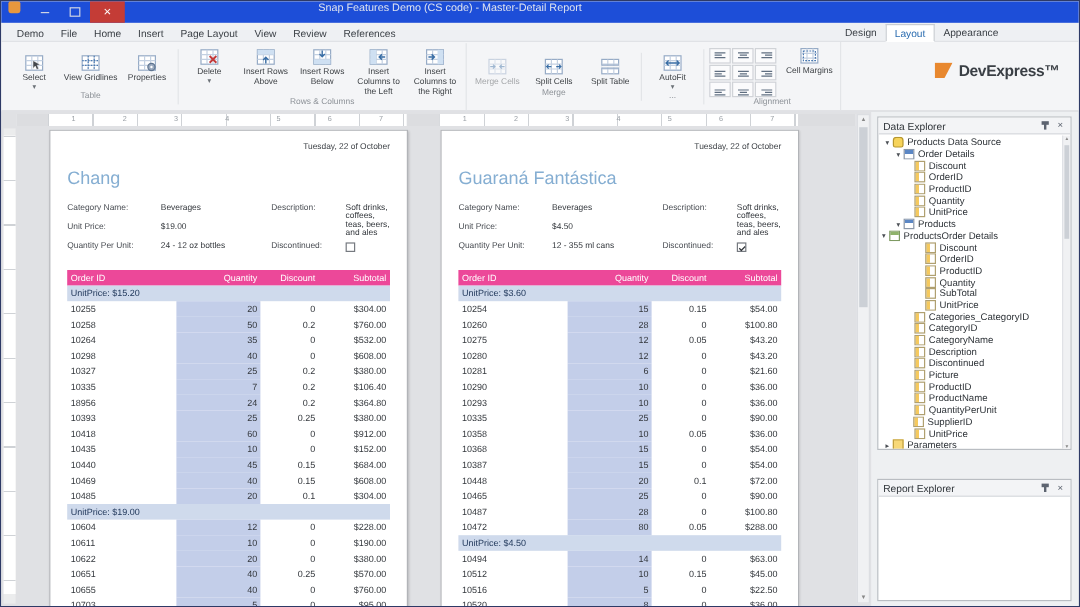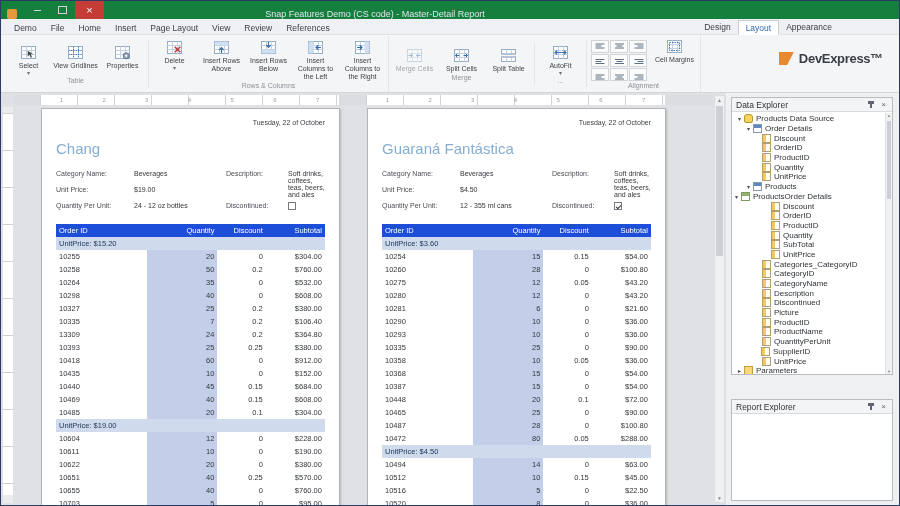--- a/index.html
+++ b/index.html
@@ -1,21 +1,21 @@
 <!DOCTYPE html>
 <html><head>
 <meta charset="utf-8">
 <style>
   *{box-sizing:border-box;margin:0;padding:0;}
   html,body{width:900px;height:506px;overflow:hidden;}
   body{font-family:"Liberation Sans",sans-serif;background:#8a8d94;}
   .window{width:900px;height:506px;display:flex;flex-direction:column;background:#f3f4f6;border:1px solid #2e3a66;overflow:hidden;position:relative;}
 
   
-  .titlebar{flex:0 0 18px;background:#15803d;display:flex;align-items:flex-end;color:#e2e6f2;position:relative;}
+  .titlebar{flex:0 0 18px;background:#1d4ed8;display:flex;align-items:flex-start;color:#e2e6f2;position:relative;}
   .app-icon{width:10px;height:10px;background:#e8973d;border-radius:2px;margin:0 6px;flex:0 0 auto;}
   .title-text{position:absolute;left:150px;right:300px;text-align:center;font-size:9px;color:#dfe3ef;white-space:nowrap;overflow:hidden;}
   .ctx-tabs{margin-left:auto;display:flex;height:100%;}
   .ctx-tab{padding:0 13px;display:flex;align-items:center;font-size:8.5px;color:#d6dbeb;background:#39436f;}
   .ctx-tab.active{background:#4a5585;}
   .win-btns{display:flex;height:100%;margin-left:2px;}
   .win-btn{width:25px;display:flex;align-items:center;justify-content:center;color:#cfd4e4;}
   .wb-min::before{content:"";width:7px;height:1px;background:#cfd4e4;display:block;}
   .wb-max::before{content:"";width:7px;height:6px;border:1px solid #cfd4e4;display:block;}
   .wb-close{background:#c43c36;width:29px;color:#fff;}
@@ -64,21 +64,21 @@
   .page-title{font-size:15px;color:#85aed2;margin-top:14px;font-weight:normal;}
   .info{display:grid;grid-template-columns:74px 88px 58px 1fr;column-gap:4px;row-gap:4px;font-size:7px;color:#33373c;margin-top:13px;}
   .ilabel{color:#4a4e54;}
   .i-cat-l{grid-area:1/1}.i-cat-v{grid-area:1/2}.i-desc-l{grid-area:1/3}.i-desc-v{grid-area:1/4/span 2/5}
   .i-price-l{grid-area:2/1}.i-price-v{grid-area:2/2}
   .i-qty-l{grid-area:3/1}.i-qty-v{grid-area:3/2}.i-disc-l{grid-area:3/3}.i-disc-v{grid-area:3/4}
   .cbx{width:8px;height:8px;border:1px solid #767a80;background:#fff;position:relative;display:inline-block;}
   .cbx.checked::after{content:"";position:absolute;left:1px;top:1.5px;width:4px;height:2px;border-left:1.4px solid #33373c;border-bottom:1.4px solid #33373c;transform:rotate(-45deg);}
   .ptable{margin-top:13px;font-size:7.5px;}
   .trow{display:flex;align-items:stretch;height:13px;}
-  .thead{background:#1d4ed8;color:#fff;}
+  .thead{background:#ec4899;color:#fff;}
   .tgroup{background:#cfdaec;color:#22395c;}
   .tgroup span{display:flex;align-items:center;padding:0 3px;width:100%;}
   .tc{display:flex;align-items:center;padding:0 3px;}
   .c0{width:34%;justify-content:flex-start;}
   .c1{width:26%;justify-content:flex-end;}
   .c2{width:18%;justify-content:flex-end;}
   .c3{width:22%;justify-content:flex-end;}
   .tdata{color:#33373c;}
   .tdata .c1{background:#c3cee9;}
 
@@ -442,21 +442,21 @@
                 <span class="tc c2">0.2</span>
                 <span class="tc c3">$380.00</span>
               </div>
               <div class="trow tdata">
                 <span class="tc c0">10335</span>
                 <span class="tc c1">7</span>
                 <span class="tc c2">0.2</span>
                 <span class="tc c3">$106.40</span>
               </div>
               <div class="trow tdata">
-                <span class="tc c0">13309</span>
+                <span class="tc c0">18956</span>
                 <span class="tc c1">24</span>
                 <span class="tc c2">0.2</span>
                 <span class="tc c3">$364.80</span>
               </div>
               <div class="trow tdata">
                 <span class="tc c0">10393</span>
                 <span class="tc c1">25</span>
                 <span class="tc c2">0.25</span>
                 <span class="tc c3">$380.00</span>
               </div>

